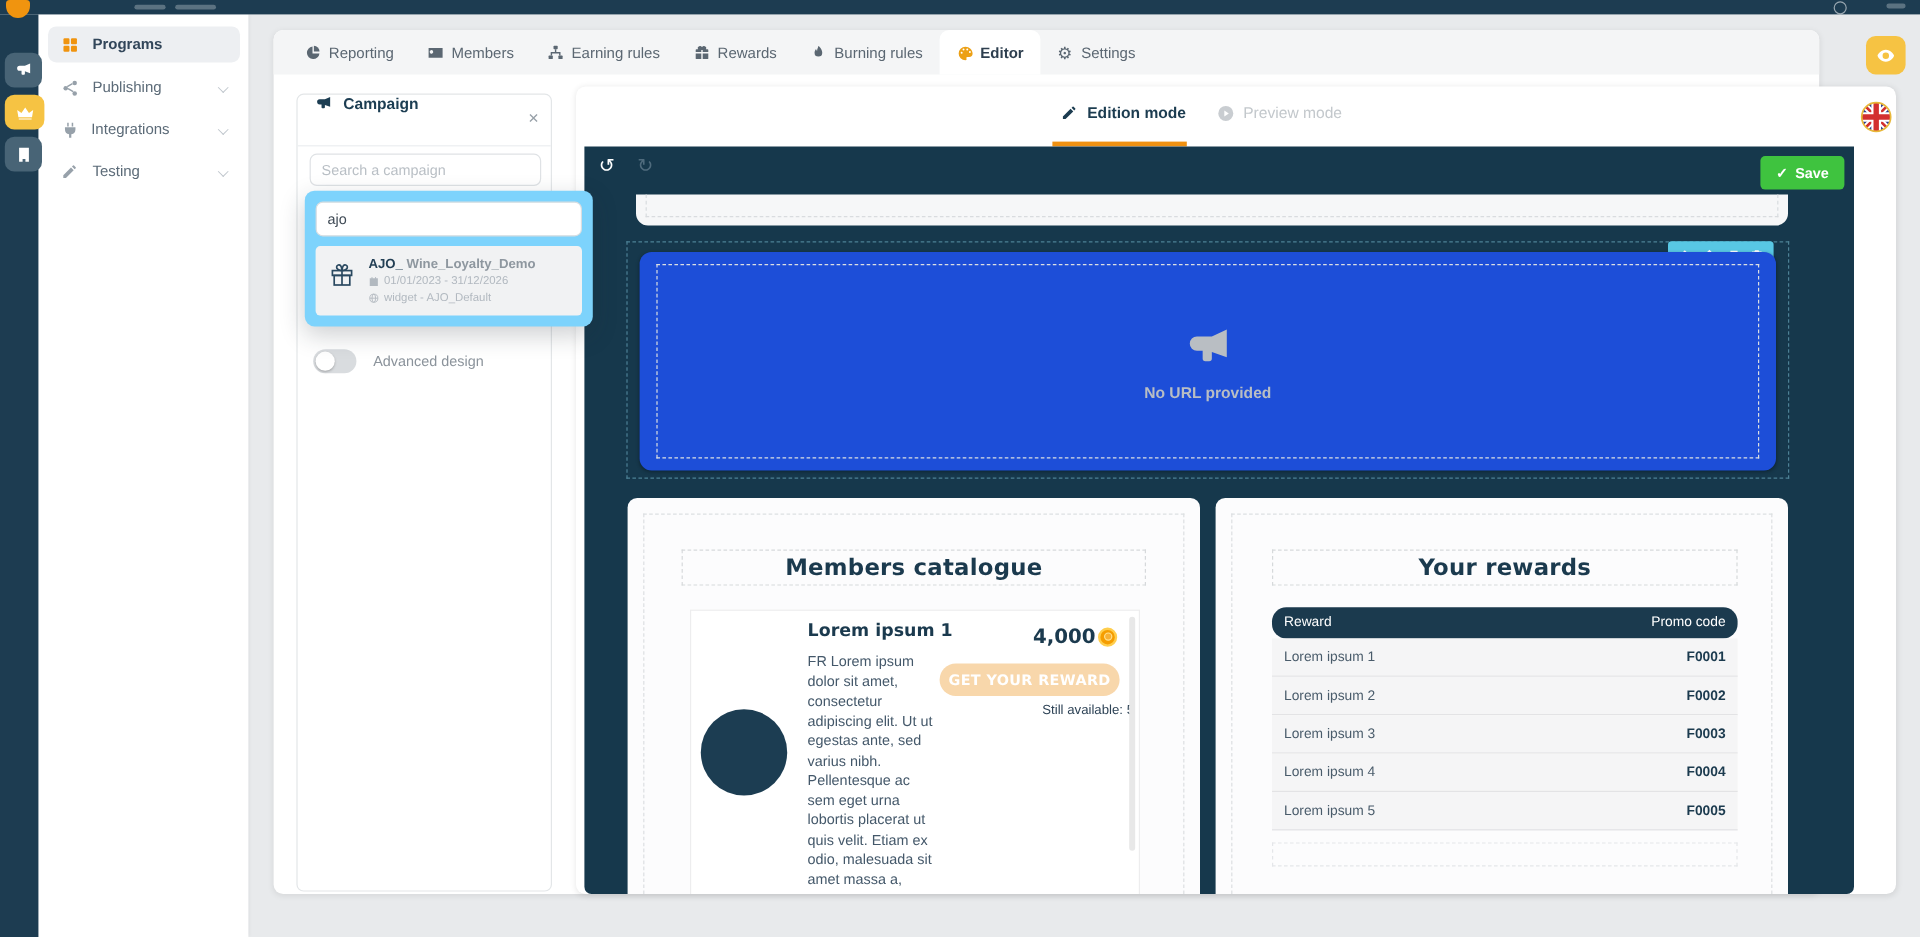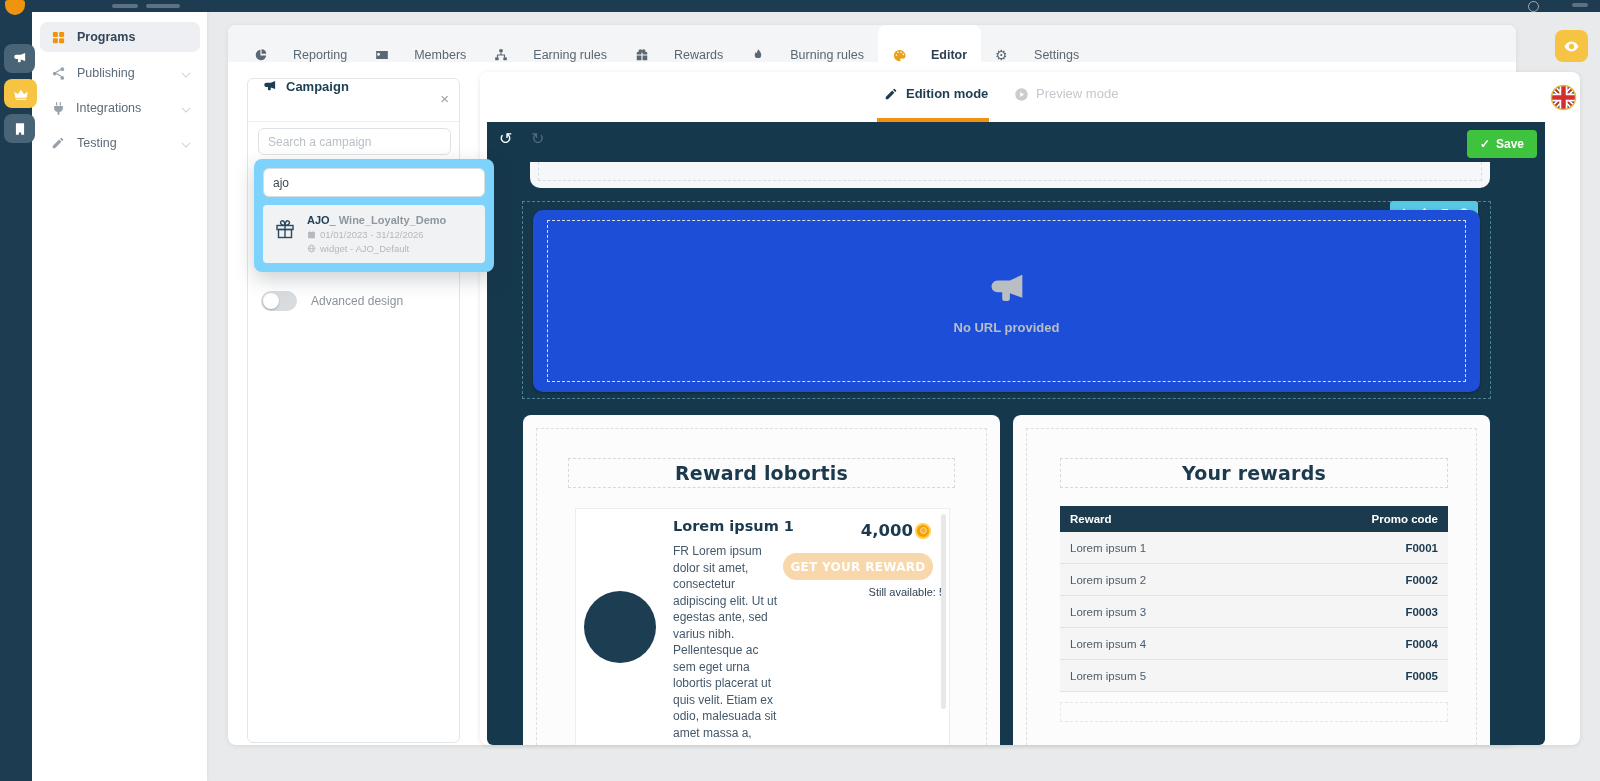--- a/index.html
+++ b/index.html
@@ -28,21 +28,21 @@
   .side-item .chev{position:absolute;right:10px;top:11px;width:7px;height:7px;border-right:1.6px solid #bfc6cc;
     border-bottom:1.6px solid #bfc6cc;transform:rotate(45deg) scale(.8);}
   .side-item .s-ic{width:15px;height:15px;color:#97a1aa;flex:0 0 15px;}
   .side-item.active .s-ic{color:#f0940f;}
 
   
   .main-panel{position:absolute;left:228px;top:25px;width:1288px;height:720px;background:#fff;
     border-radius:8px;box-shadow:0 1px 5px rgba(0,0,0,.08);z-index:1;}
   .tabbar{position:absolute;left:0;top:0;right:0;height:37px;background:#f4f5f6;border-radius:8px 8px 0 0;
     display:flex;align-items:center;padding-left:12px;}
-  .tab{display:flex;align-items:flex-end;gap:25px;color:#5b6772;font-size:12.5px;padding:0 14px;height:37px;}
+  .tab{display:flex;align-items:center;gap:6px;color:#5b6772;font-size:12.5px;padding:0 14px;height:37px;}
   .tab .t-ic{width:14px;height:14px;color:#5b6772;}
   .tab.active{background:#fff;border-radius:8px 8px 0 0;color:#2e3f4f;font-weight:bold;}
   .tab.active .t-ic{color:#eca015;}
   .gear-glyph{font-size:14px;line-height:14px;}
 
   
   .eye-btn{position:absolute;left:1555px;top:30px;width:33px;height:32px;background:#f6c343;border-radius:8px;
     display:flex;align-items:center;justify-content:center;z-index:3;color:#fff;}
 
   
@@ -125,22 +125,22 @@
     box-sizing:border-box;position:relative;}
   .coin::after{content:"";position:absolute;left:3px;top:2px;width:5px;height:5px;border-radius:50%;
     background:#fff3;border:1px solid #ffe18f;}
   .rc-cta{position:absolute;right:16px;top:44px;width:150px;height:27px;border-radius:14px;background:#f8d7ab;
     color:#fff;font-size:12px;font-weight:bold;letter-spacing:.3px;display:flex;align-items:center;
     justify-content:center;font-family:"DejaVu Sans",sans-serif;}
   .rc-avail{position:absolute;right:4px;top:77px;font-size:11px;color:#2e4356;}
   .rc-scroll{position:absolute;right:3px;top:5px;width:5px;height:195px;background:#e8e8e8;border-radius:3px;}
 
   .rw-table{position:absolute;left:47px;top:91px;width:388px;}
-  .rw-head{height:26px;background:#1b3a4e;color:#fff;font-size:11.5px;font-weight:bold;display:flex;
-    align-items:center;justify-content:space-between;padding:0 10px;}
+  .rw-head{height:26px;background:#1b3a4e;color:#fff;font-size:11.5px;font-weight:normal;display:flex;
+    align-items:center;justify-content:space-between;padding:0 10px;border-radius:12px;}
   .rw-row{height:31px;background:#f5f5f6;border-bottom:1px solid #e3e3e5;display:flex;align-items:center;
     justify-content:space-between;padding:0 10px;}
   .rw-name{font-size:11.5px;color:#4a5c6b;}
   .rw-code{font-size:11.5px;font-weight:bold;color:#1b3a4e;}
   .rw-empty{position:absolute;left:47px;top:287px;width:388px;height:20px;border:1px dashed #e4e6e9;
     box-sizing:border-box;}
 </style>
 </head>
 <body>
 
@@ -364,21 +364,21 @@
                 </svg>
             </span>
             <span class="no-url">No URL provided</span>
           </div>
         </div>
       </div>
 
       <div class="widget-panel wp-catalogue">
         <div class="w-dash"></div>
         <div class="wtitle-box">
-          <span class="wtitle">Reward lobortis</span>
+          <span class="wtitle">Members catalogue</span>
         </div>
         <div class="reward-card">
           <div class="rc-circle"></div>
           <div class="rc-title">Lorem ipsum 1</div>
           <div class="rc-desc">FR Lorem ipsum dolor sit amet, consectetur adipiscing elit. Ut ut egestas ante, sed varius nibh. Pellentesque ac sem eget urna lobortis placerat ut quis velit. Etiam ex odio, malesuada sit amet massa a, elementum semper leo.</div>
           <div class="rc-price">
             <span class="rc-points">4,000</span>
             <span class="coin"></span>
           </div>
           <div class="rc-cta">GET YOUR REWARD</div>

